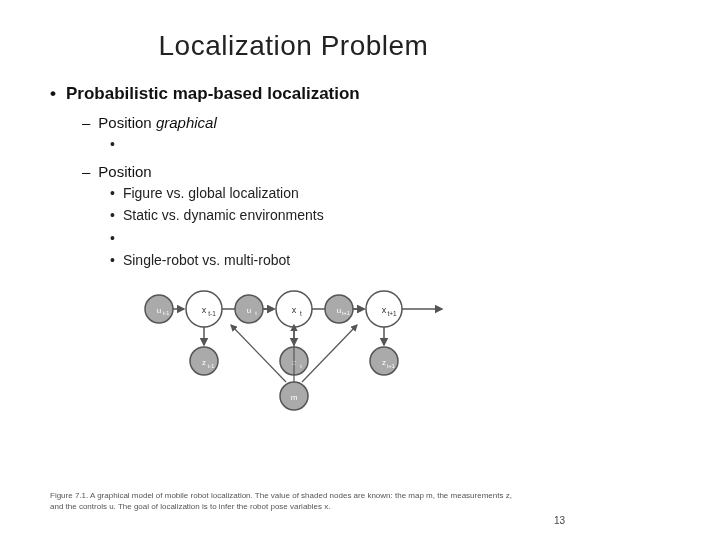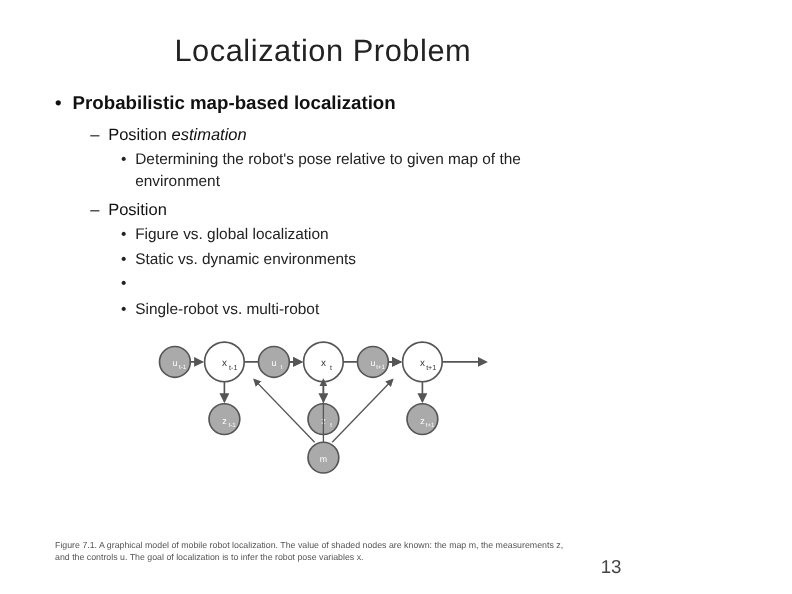--- a/index.html
+++ b/index.html
@@ -99,21 +99,21 @@
 
     .diagram-svg {
       width: 340px;
       height: 130px;
     }
 
     .page-number {
       position: absolute;
       bottom: 14px;
       right: 22px;
-      font-size: 17px;
+      font-size: 10px;
       color: #444;
     }
 
     .caption-text {
       position: absolute;
       bottom: 28px;
       left: 50px;
       right: 69px;
       font-size: 8px;
       color: #555;
@@ -129,27 +129,26 @@
 
   <div class="bullet-main">
     <span class="bullet-symbol">•</span>
     <span>Probabilistic map-based localization</span>
   </div>
 
   <div class="sub-section">
     <div class="dash-item">
       <span class="dash">–</span>
       <span class="dash-label">
-        Position <span class="italic">estimation</span>
+        Position <span class="italic">graphical</span>
       </span>
     </div>
     <div class="sub-bullets">
       <div class="sub-bullet">
         <span class="dot">•</span>
-        <span>Determining the robot's pose relative to given map of the environment</span>
       </div>
     </div>
   </div>
 
   <div class="sub-section">
     <div class="dash-item">
       <span class="dash">–</span>
       <span class="dash-label">Position</span>
     </div>
     <div class="sub-bullets">

